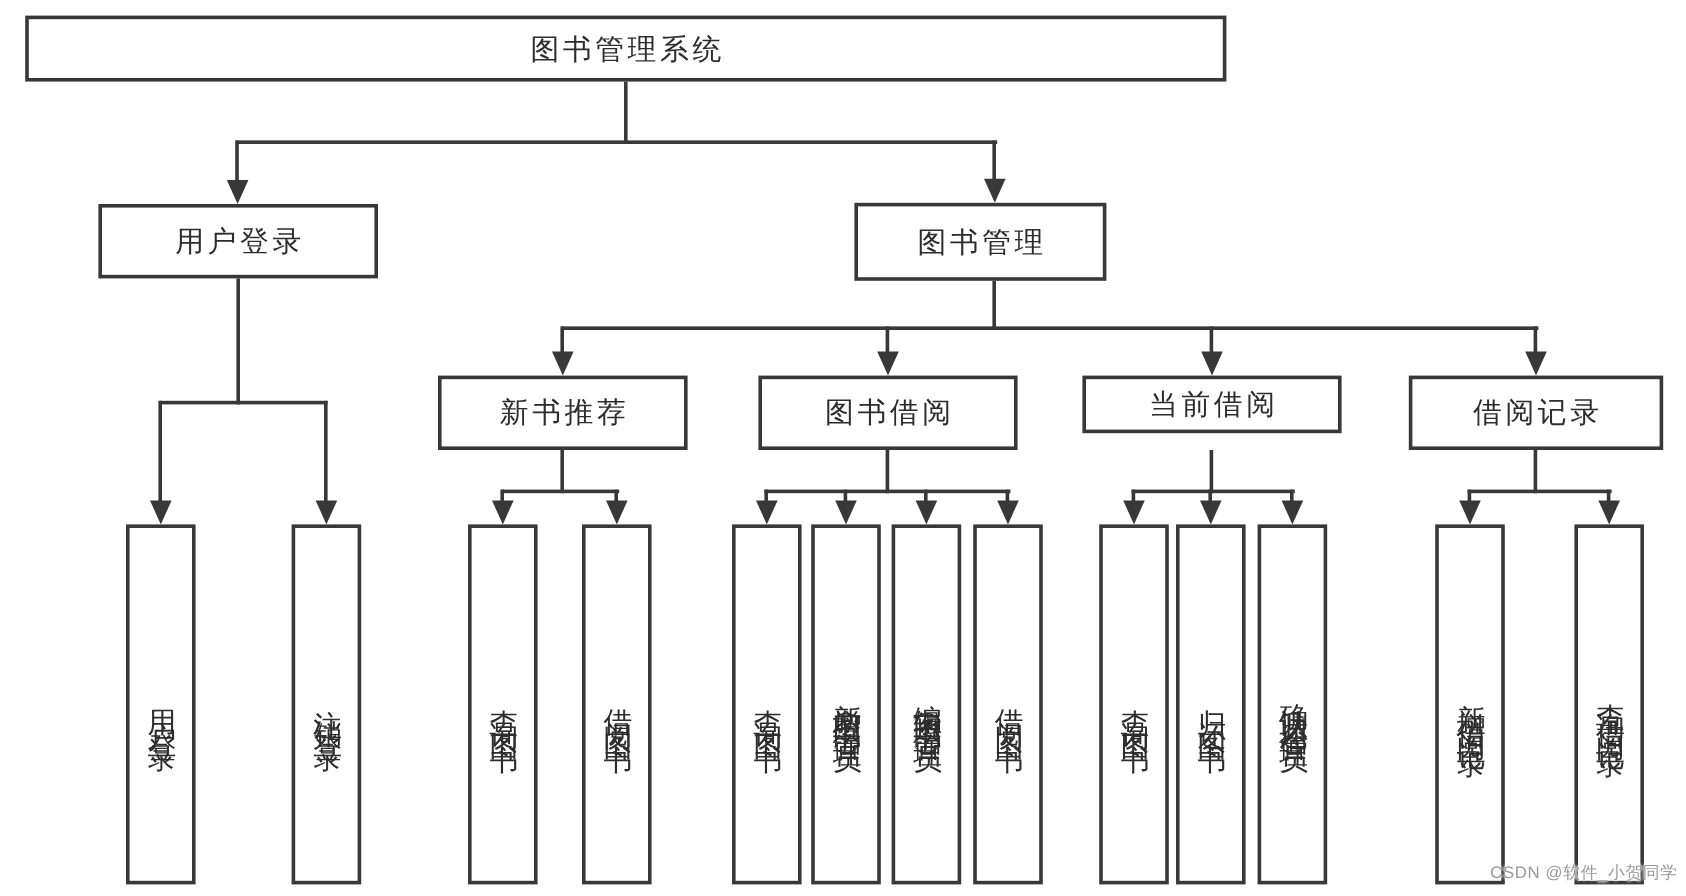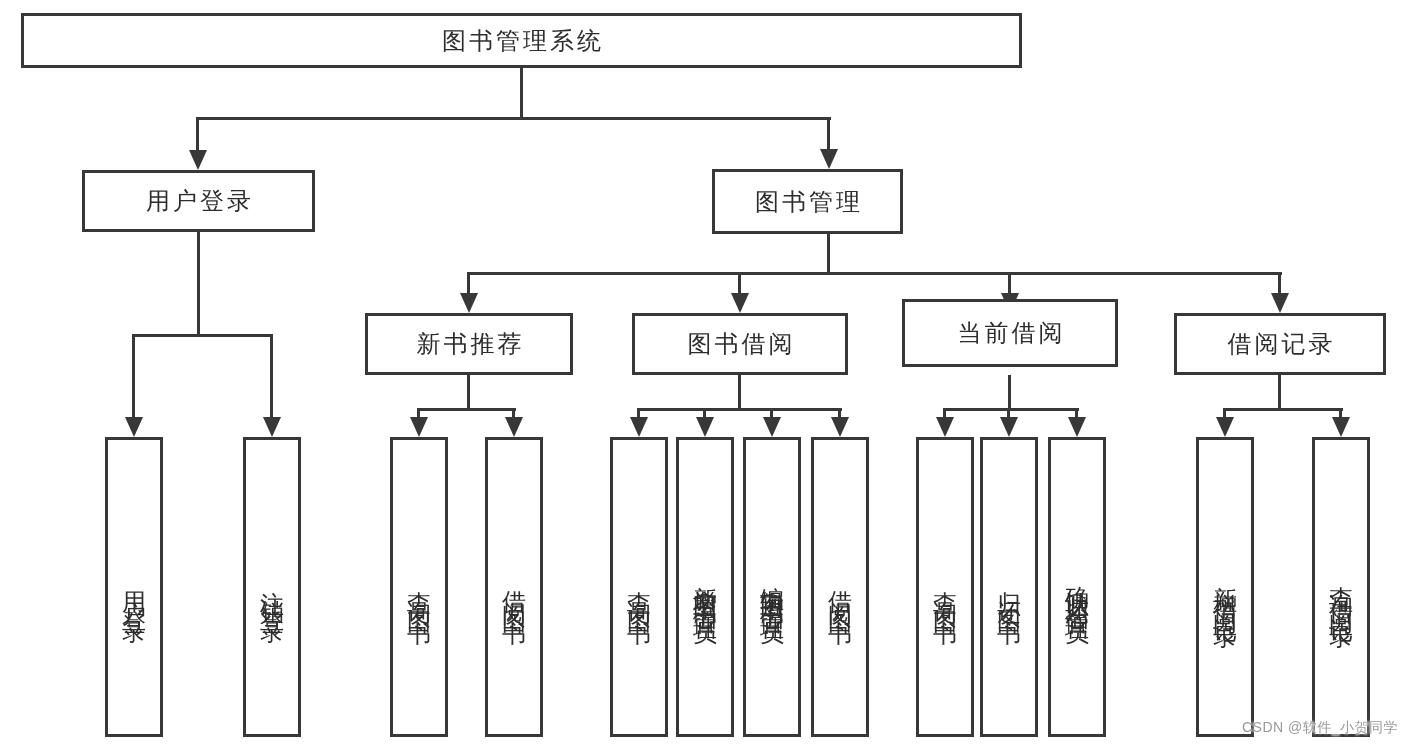--- a/index.html
+++ b/index.html
@@ -75,21 +75,21 @@
   <div class="vline" style="left:520px;top:68px;height:51px"></div>
   <div class="hline" style="left:197px;top:117px;width:634px"></div>
   <div class="vline" style="left:196px;top:117px;height:36px"></div>
   <div class="arrowhead" style="left:189px;top:150px"></div>
   <div class="vline" style="left:827px;top:117px;height:35px"></div>
   <div class="arrowhead" style="left:820px;top:149px"></div>
 
   <div class="node" style="left:82px;top:170px;width:233px;height:62px">
     <span class="hlabel">用户登录</span>
   </div>
-  <div class="node" style="left:712px;top:169px;width:191px;height:65px">
+  <div class="node" style="left:712px;top:169px;width:210px;height:65px">
     <span class="hlabel">图书管理</span>
   </div>
 
   <div class="vline" style="left:197px;top:232px;height:105px"></div>
   <div class="hline" style="left:133px;top:334px;width:140px"></div>
   <div class="vline" style="left:132px;top:334px;height:86px"></div>
   <div class="arrowhead" style="left:125px;top:417px"></div>
   <div class="vline" style="left:270px;top:334px;height:86px"></div>
   <div class="arrowhead" style="left:263px;top:417px"></div>
 
@@ -103,21 +103,21 @@
   <div class="arrowhead" style="left:1001px;top:293px"></div>
   <div class="vline" style="left:1278px;top:272px;height:24px"></div>
   <div class="arrowhead" style="left:1271px;top:293px"></div>
 
   <div class="node" style="left:365px;top:313px;width:208px;height:62px">
     <span class="hlabel">新书推荐</span>
   </div>
   <div class="node" style="left:632px;top:313px;width:216px;height:62px">
     <span class="hlabel">图书借阅</span>
   </div>
-  <div class="node" style="left:902px;top:299px;width:216px;height:68px">
+  <div class="node" style="left:902px;top:313px;width:216px;height:48px">
     <span class="hlabel">当前借阅</span>
   </div>
   <div class="node" style="left:1174px;top:313px;width:212px;height:62px">
     <span class="hlabel">借阅记录</span>
   </div>
 
   <div class="vline" style="left:467px;top:375px;height:36px"></div>
   <div class="hline" style="left:418px;top:408px;width:98px"></div>
   <div class="vline" style="left:417px;top:408px;height:14px"></div>
   <div class="arrowhead" style="left:410px;top:417px"></div>

